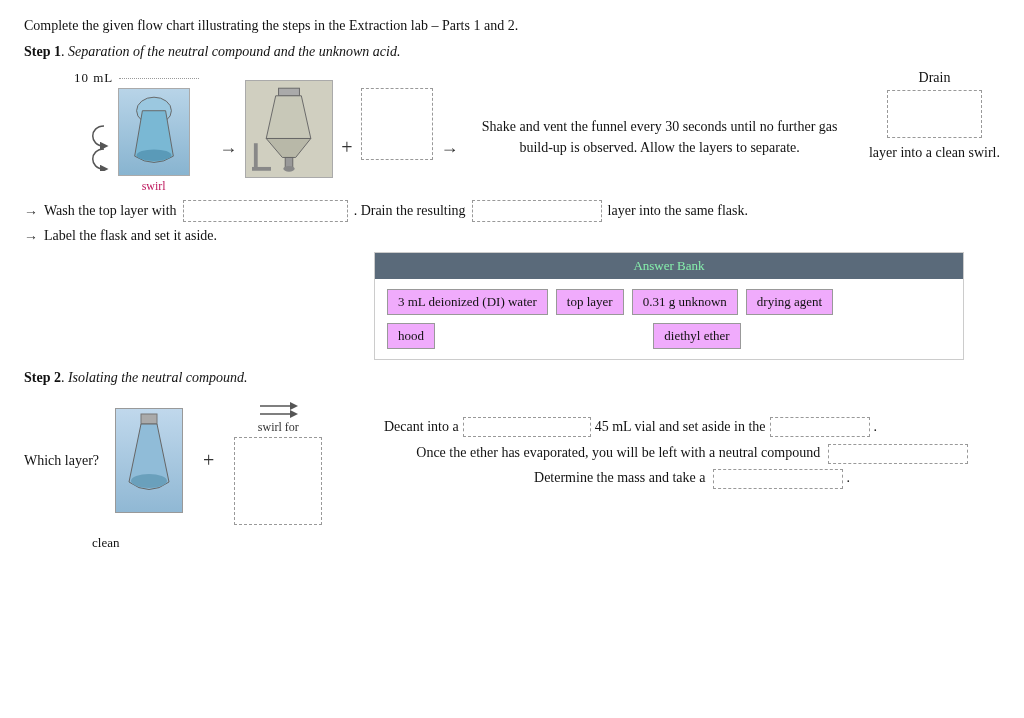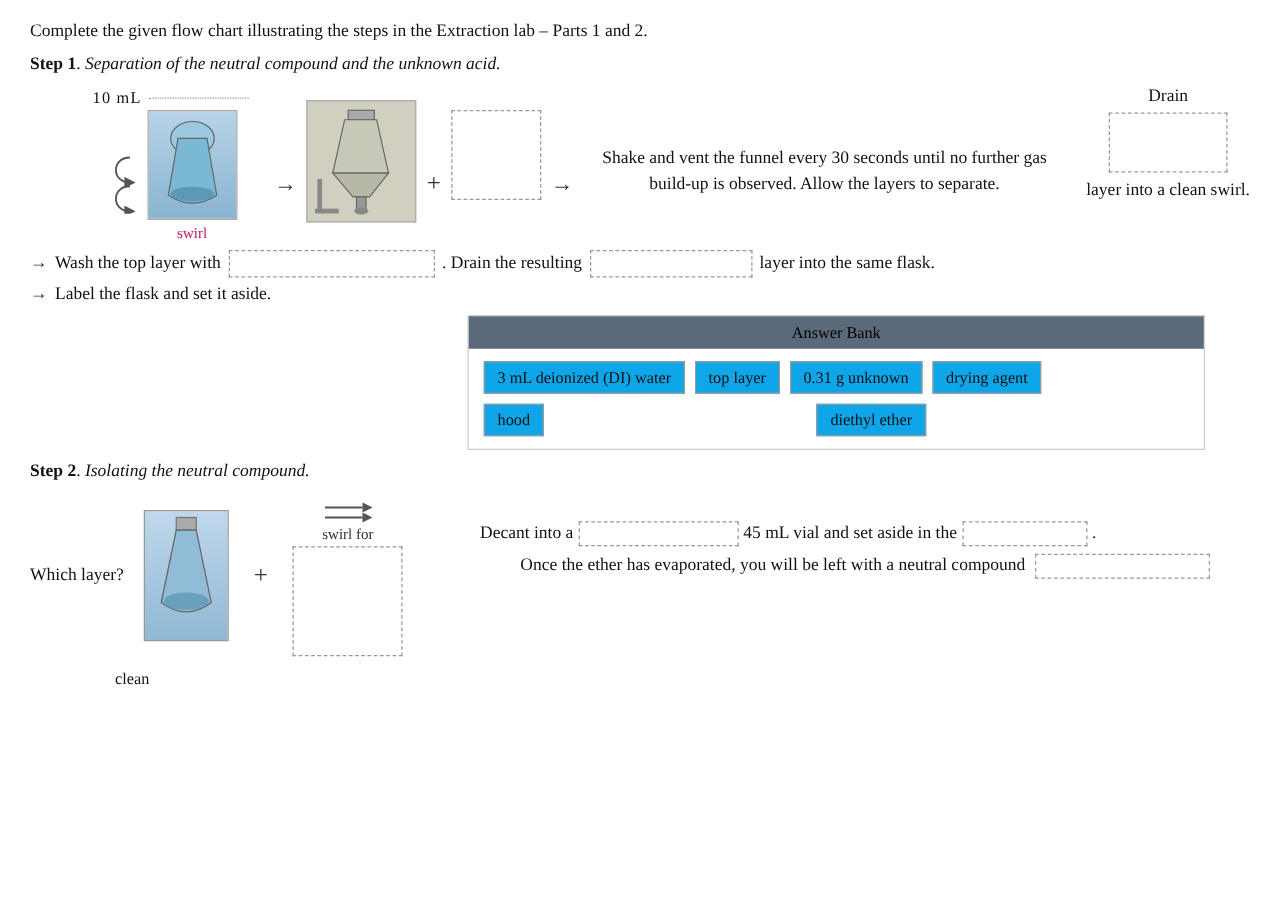--- a/index.html
+++ b/index.html
@@ -158,21 +158,21 @@
     .answer-bank-container {
       margin-left: 350px;
       margin-top: 8px;
       background: #fff;
       border: 1px solid #ccc;
       width: 590px;
     }
 
     .answer-bank-header {
       background: #5a6a7a;
-      color: #000000;
+      color: #86efac;
       text-align: center;
       padding: 5px;
       font-size: 13px;
     }
 
     .answer-bank-body {
       padding: 10px 12px;
       display: flex;
       flex-direction: column;
       gap: 8px;
@@ -182,21 +182,21 @@
       display: flex;
       align-items: center;
       gap: 8px;
       flex-wrap: wrap;
     }
 
     .answer-chip {
       border: 1px solid #999;
       padding: 4px 10px;
       font-size: 13px;
-      background: #0ea5e9;
+      background: #f0abfc;
       cursor: pointer;
     }
 
     
     .step2-section {
       margin-top: 10px;
     }
 
     .step2-flow {
       display: flex;
@@ -437,17 +437,22 @@
           <span>45 mL vial and set aside in the</span>
           <div class="dotted-box step2-inline-blank-sm" style="width:100px; height:20px; display:inline-block;"></div>
           <span>.</span>
         </div>
 
         <div style="margin-bottom:2px; text-align:center;">
           <span>Once the ether has evaporated, you will be left with a neutral compound</span>
           <div class="dotted-box" style="width:140px; height:20px; display:inline-block; vertical-align:middle; margin-left:4px;"></div>
         </div>
 
+        <div style="text-align:center;">
+          <span>Determine the mass and take a</span>
+          <div class="dotted-box" style="width:130px; height:20px; display:inline-block; vertical-align:middle; margin-left:4px;"></div>
+          <span>.</span>
+        </div>
       </div>
     </div>
 
   </div>
 </div>
 
 </body></html>

